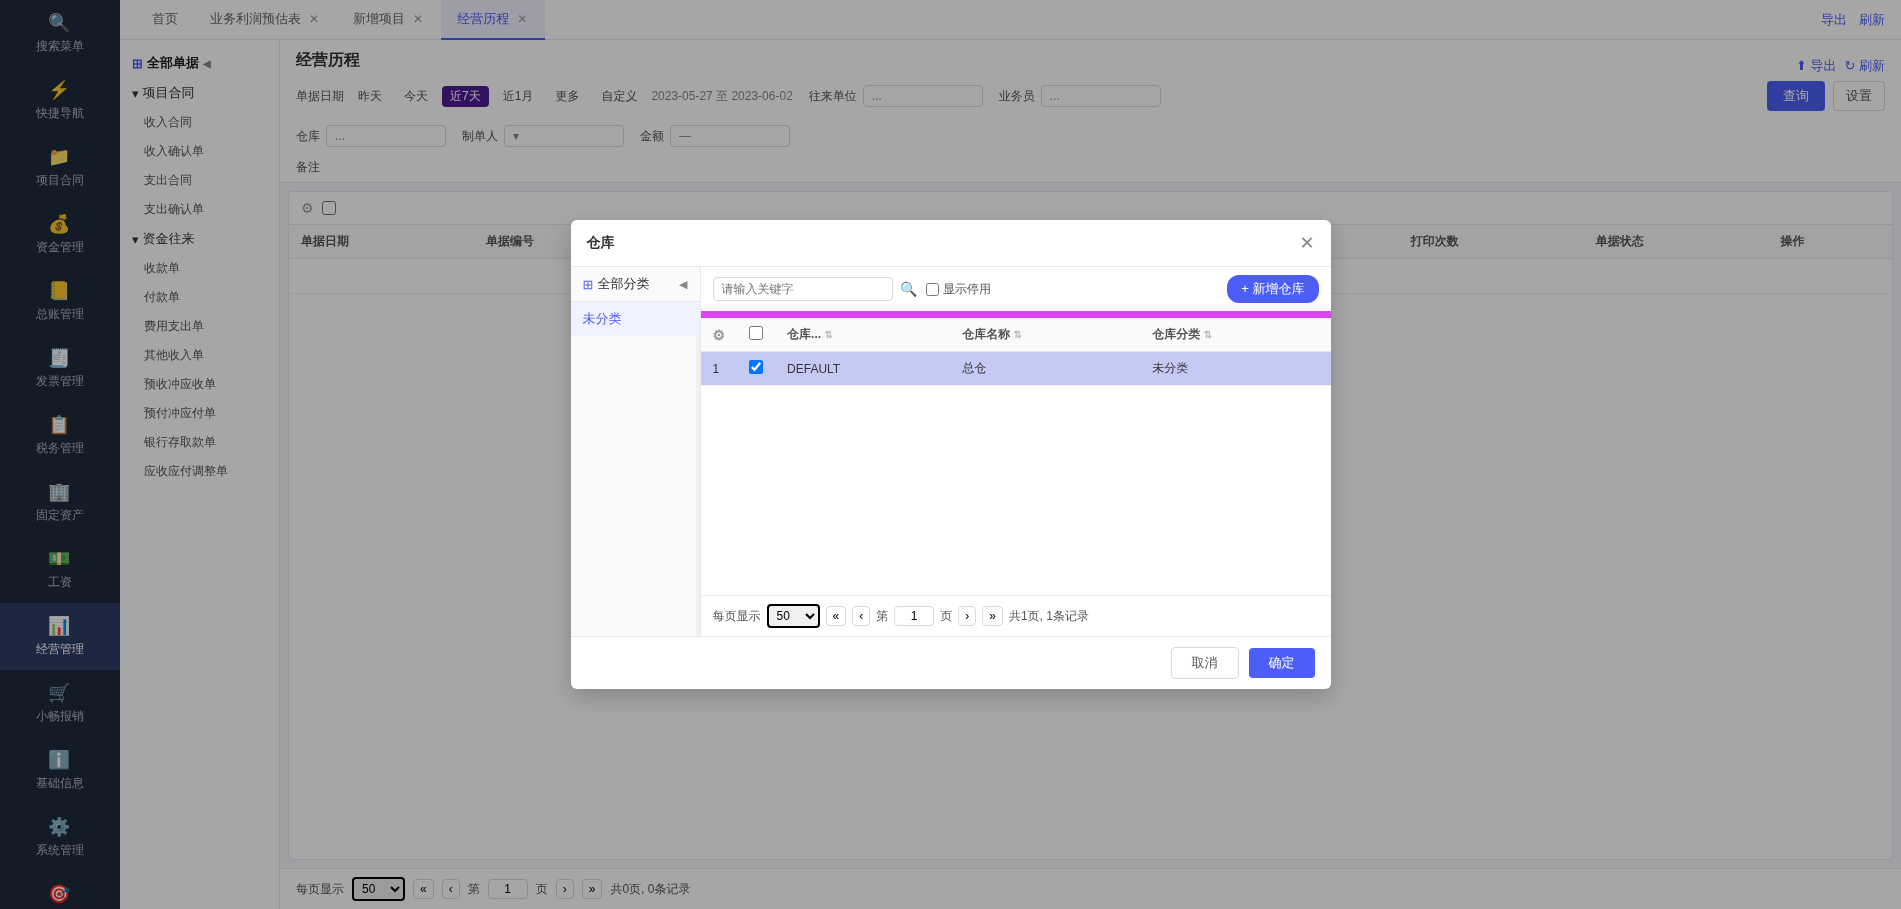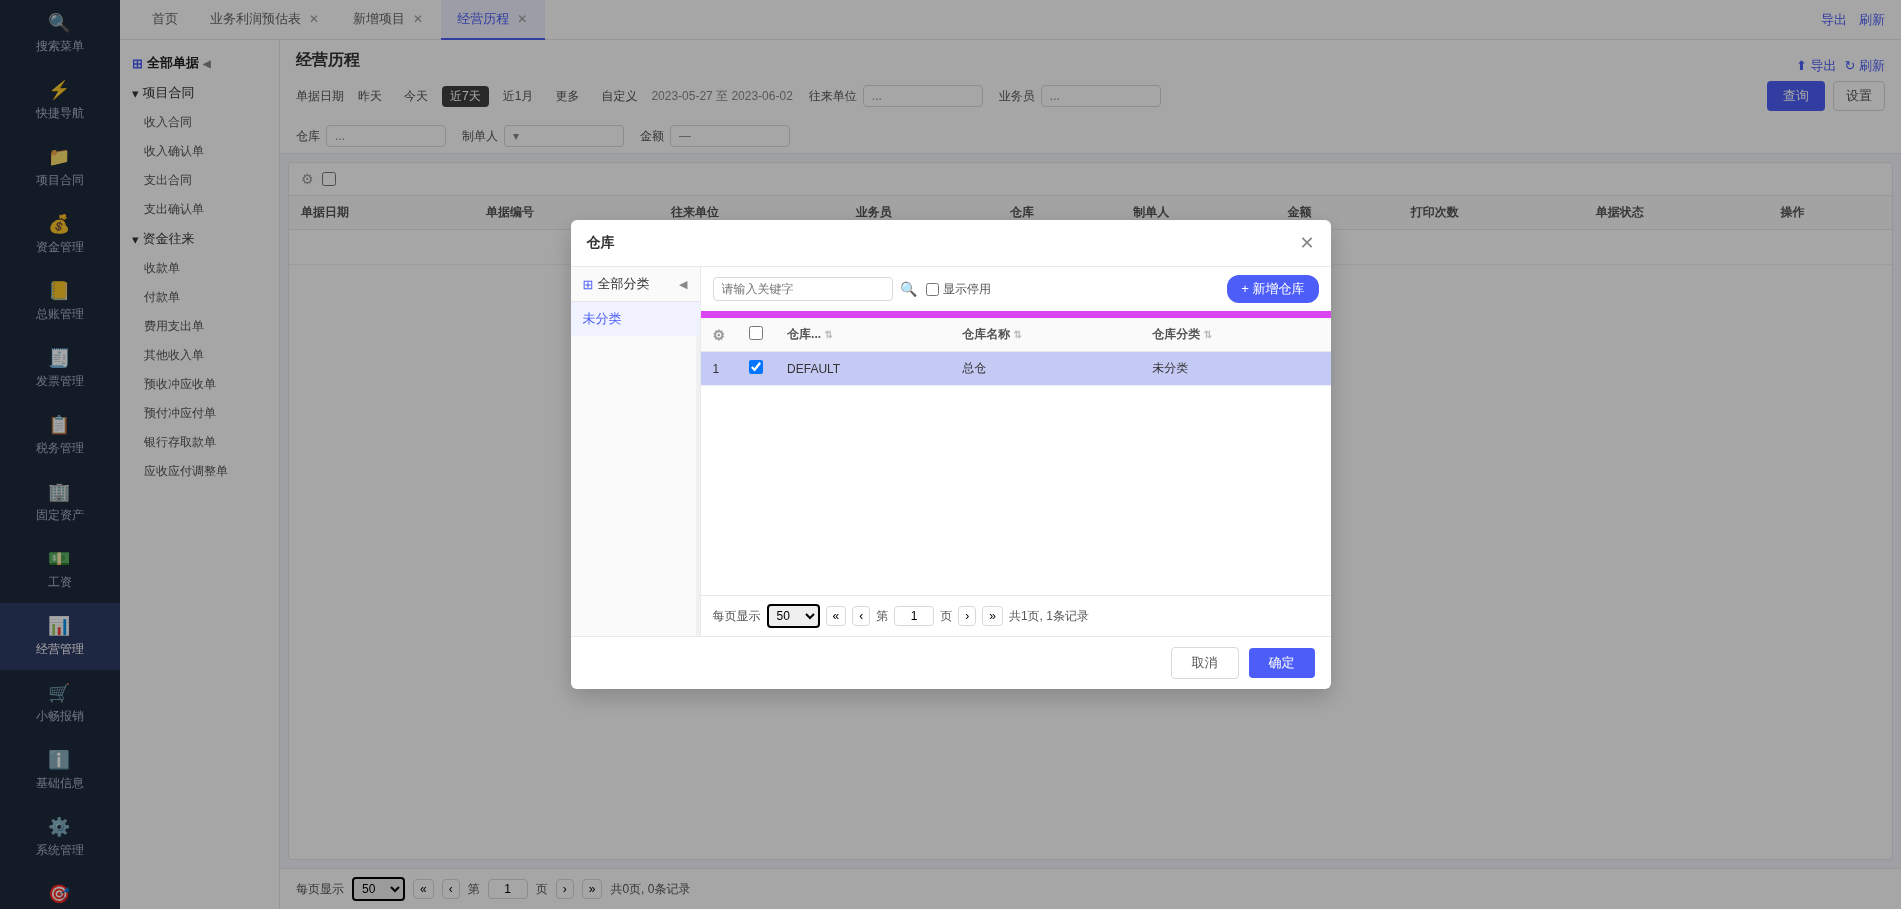--- a/index.html
+++ b/index.html
@@ -35,21 +35,21 @@
 
     
     .main-panel { flex: 1; display: flex; flex-direction: column; padding: 0; overflow: hidden; }
 
     
     .page-header { background: #fff; padding: 10px 16px 0; border-bottom: 1px solid #e8e8e8; }
     .page-title { font-size: 16px; font-weight: 600; color: #333; margin-bottom: 10px; }
     .filter-row { display: flex; align-items: center; gap: 16px; padding-bottom: 8px; flex-wrap: wrap; }
     .filter-item { display: flex; align-items: center; gap: 6px; font-size: 12px; color: #555; }
     .date-btn { padding: 2px 8px; border-radius: 4px; cursor: pointer; font-size: 12px; background: none; border: none; color: #555; }
-    .date-btn.active { background: #404040; color: #fff; border-radius: 4px; }
+    .date-btn.active { background: #4c1d95; color: #fff; border-radius: 4px; }
     .date-range { color: #888; font-size: 12px; }
     .filter-select { border: 1px solid #d9d9d9; border-radius: 4px; padding: 3px 8px; font-size: 12px; min-width: 120px; color: #888; display: flex; align-items: center; justify-content: space-between; cursor: pointer; }
     .second-filter-row { display: flex; align-items: center; gap: 16px; padding: 6px 0; }
     .query-btn { background: #4c5ef7; color: #fff; border: none; padding: 5px 16px; border-radius: 4px; cursor: pointer; font-size: 13px; }
     .setting-btn { background: #fff; color: #555; border: 1px solid #d9d9d9; padding: 5px 12px; border-radius: 4px; cursor: pointer; font-size: 13px; }
     .action-btns { margin-left: auto; display: flex; gap: 8px; }
     .export-btn { color: #4c5ef7; background: none; border: none; cursor: pointer; font-size: 13px; }
     .refresh-btn { color: #4c5ef7; background: none; border: none; cursor: pointer; font-size: 13px; }
 
     
@@ -295,20 +295,25 @@
               <span>制单人</span>
               <div class="filter-select">
                 <span>▾</span>
               </div>
             </div>
             <div class="filter-item">
               <span>金额</span>
               <div class="filter-select">
                 <span>—</span>
               </div>
+            </div>
+          </div>
+          <div class="second-filter-row">
+            <div class="filter-item">
+              <span>备注</span>
             </div>
           </div>
         </div>
 
         <div class="table-area">
           <div class="table-toolbar">
             <span class="gear-icon">⚙</span>
             <input type="checkbox" class="checkbox" style="">
           </div>
           <table class="table">

